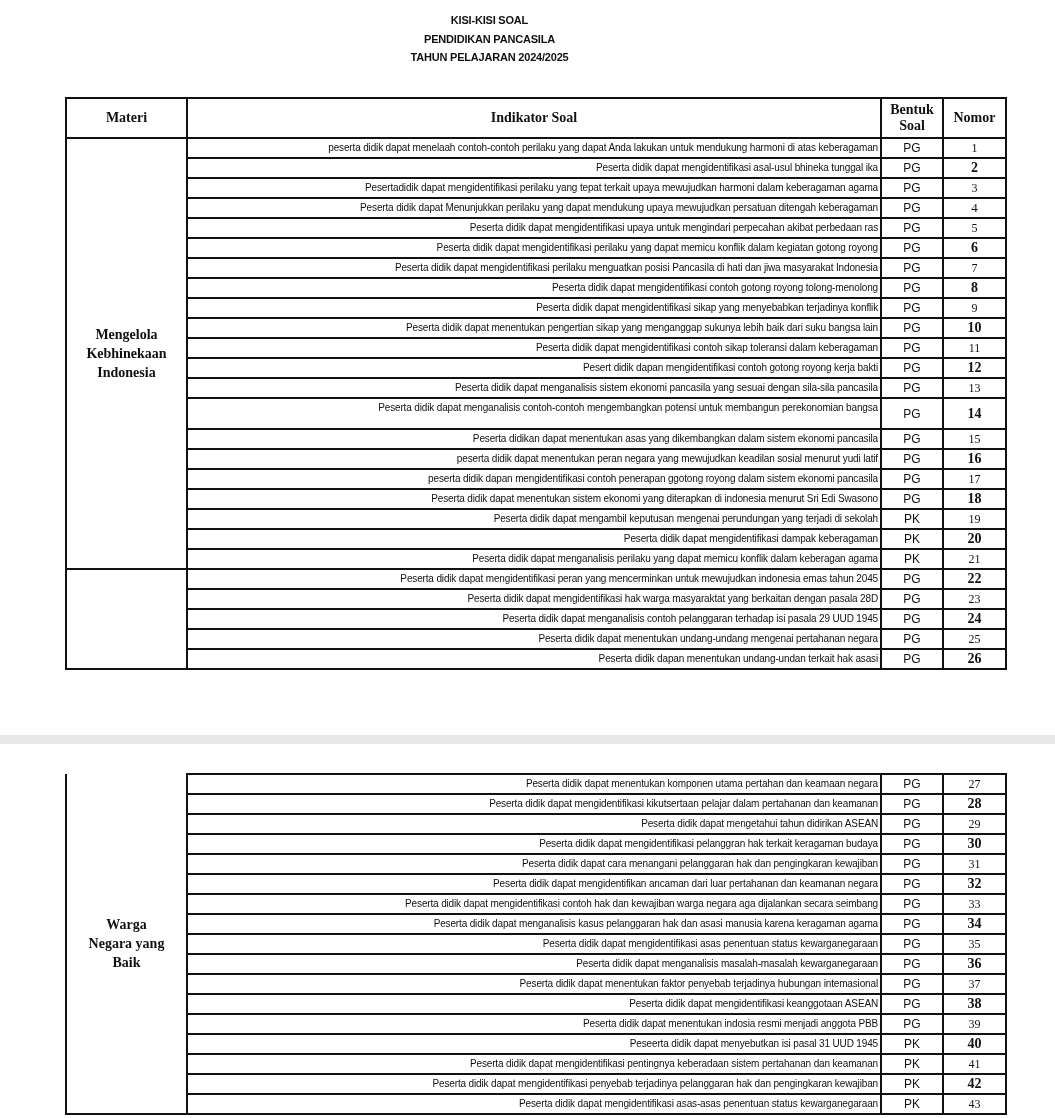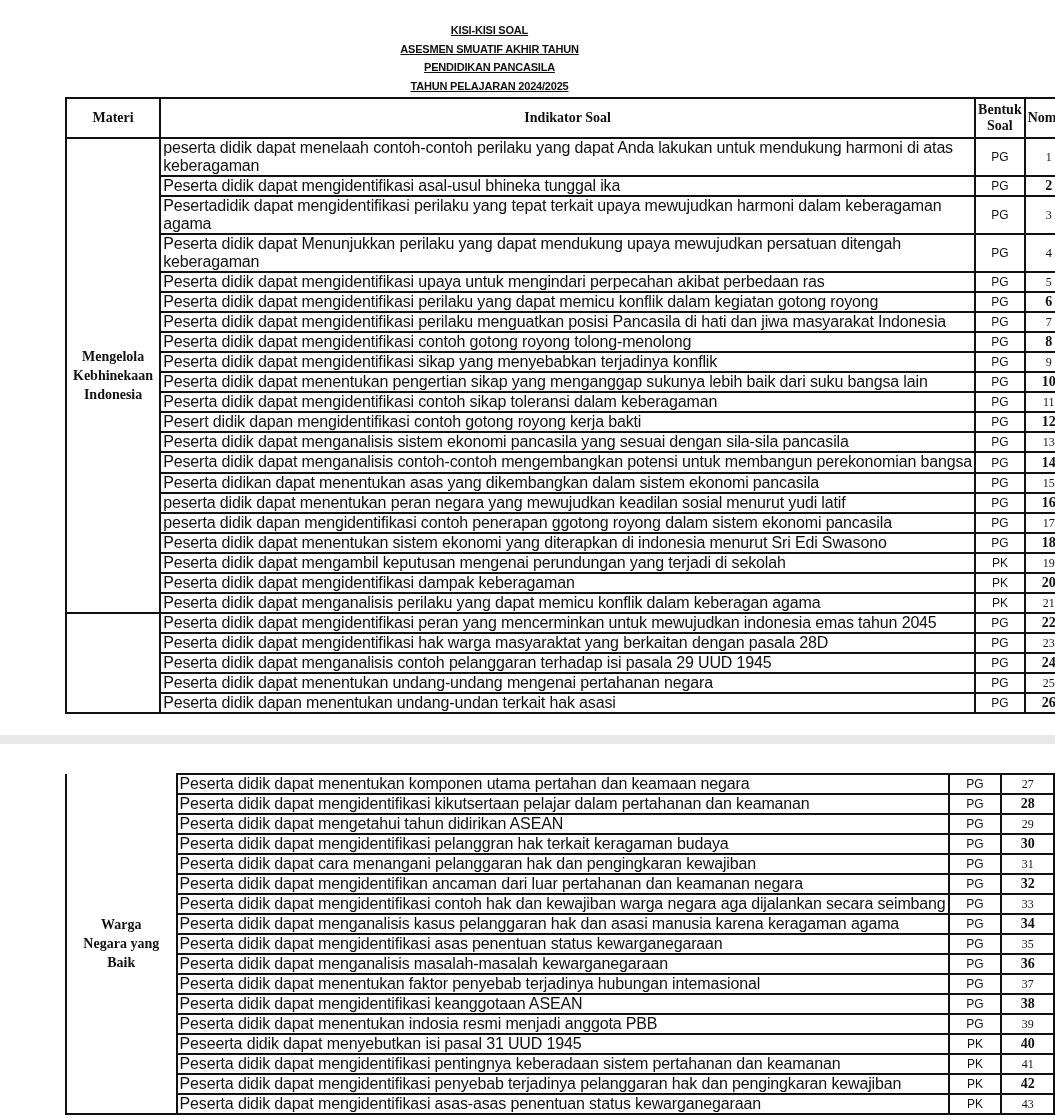--- a/index.html
+++ b/index.html
@@ -1,53 +1,52 @@
 <!DOCTYPE html>
 <html><head>
 <meta charset="utf-8">
 <style>
   * { box-sizing: border-box; margin: 0; padding: 0; }
   html, body { width: 1055px; height: 1118px; background: #ffffff; overflow: hidden; }
   body { position: relative; font-family: "Liberation Sans", sans-serif; color: #111; }
 
-  .title-block { position: absolute; top: 21px; left: 0; width: 979px; text-align: center; text-decoration: underline; }
+  .title-block { position: absolute; top: 11px; left: 0; width: 979px; text-align: center; }
   .title-line { font-family: "Liberation Sans", sans-serif; font-weight: bold; font-size: 11px; line-height: 18.5px; letter-spacing: -0.2px; }
 
   .page { position: absolute; left: 0; width: 1055px; }
   .page1 { top: 97px; }
   .page2 { top: 773px; }
 
   .gap-bar { position: absolute; left: 0; top: 735px; width: 1055px; height: 9px; background: #e8e8e8; }
 
   table.kisi { border-collapse: collapse; position: absolute; left: 65px; table-layout: fixed; }
   table.kisi td, table.kisi th { border: 2px solid #111; padding: 0 2px; vertical-align: middle; }
   table.kisi th { font-family: "Liberation Serif", serif; font-weight: bold; font-size: 14px; text-align: center; height: 40px; line-height: 16px; }
   col.c-materi { width: 121px; }
   col.c-ind { width: 694px; }
   col.c-bentuk { width: 62px; }
   col.c-nomor { width: 63px; }
 
-  td.ind { font-size: 16px; line-height: 18px; text-align: left; white-space: nowrap; overflow: hidden; letter-spacing: -0.15px; margin-top: 47px; }
+  td.ind { font-size: 10px; line-height: 18px; text-align: right; white-space: nowrap; overflow: hidden; letter-spacing: -0.15px; margin-top: 47px; }
   td.ind.two { white-space: normal; height: 38px; }
   td.bentuk { font-size: 12px; text-align: center; }
   td.nomor { font-family: "Liberation Serif", serif; font-size: 12px; text-align: center; }
   td.nomor.bold { font-weight: bold; font-size: 14px; }
   td.materi { font-family: "Liberation Serif", serif; font-weight: bold; font-size: 14px; text-align: center; line-height: 19px; border-bottom: none; }
   td.materi.cont { border-top: 2px solid #111; }
-  td.ind.tall { height: 38px; vertical-align: bottom; padding-bottom: 1px; }
+  td.ind.tall { height: 38px; vertical-align: bottom; padding-bottom: 11px; }
 
   table.kisi tr.r td { height: 19px; }
   .materi-open { border-left: 2px solid #111 !important; border-right: none !important; border-top: none !important; border-bottom: none !important; }
 </style>
 </head>
 <body>
 
 <div class="title-block">
   <div class="title-line">KISI-KISI SOAL</div>
-  <div class="title-line">ASESMEN SMUATIF AKHIR TAHUN</div>
   <div class="title-line">PENDIDIKAN PANCASILA</div>
   <div class="title-line">TAHUN PELAJARAN 2024/2025</div>
 </div>
 
 <div class="page page1">
   <table class="kisi">
     <colgroup>
         <col class="c-materi">
         <col class="c-ind">
         <col class="c-bentuk">

